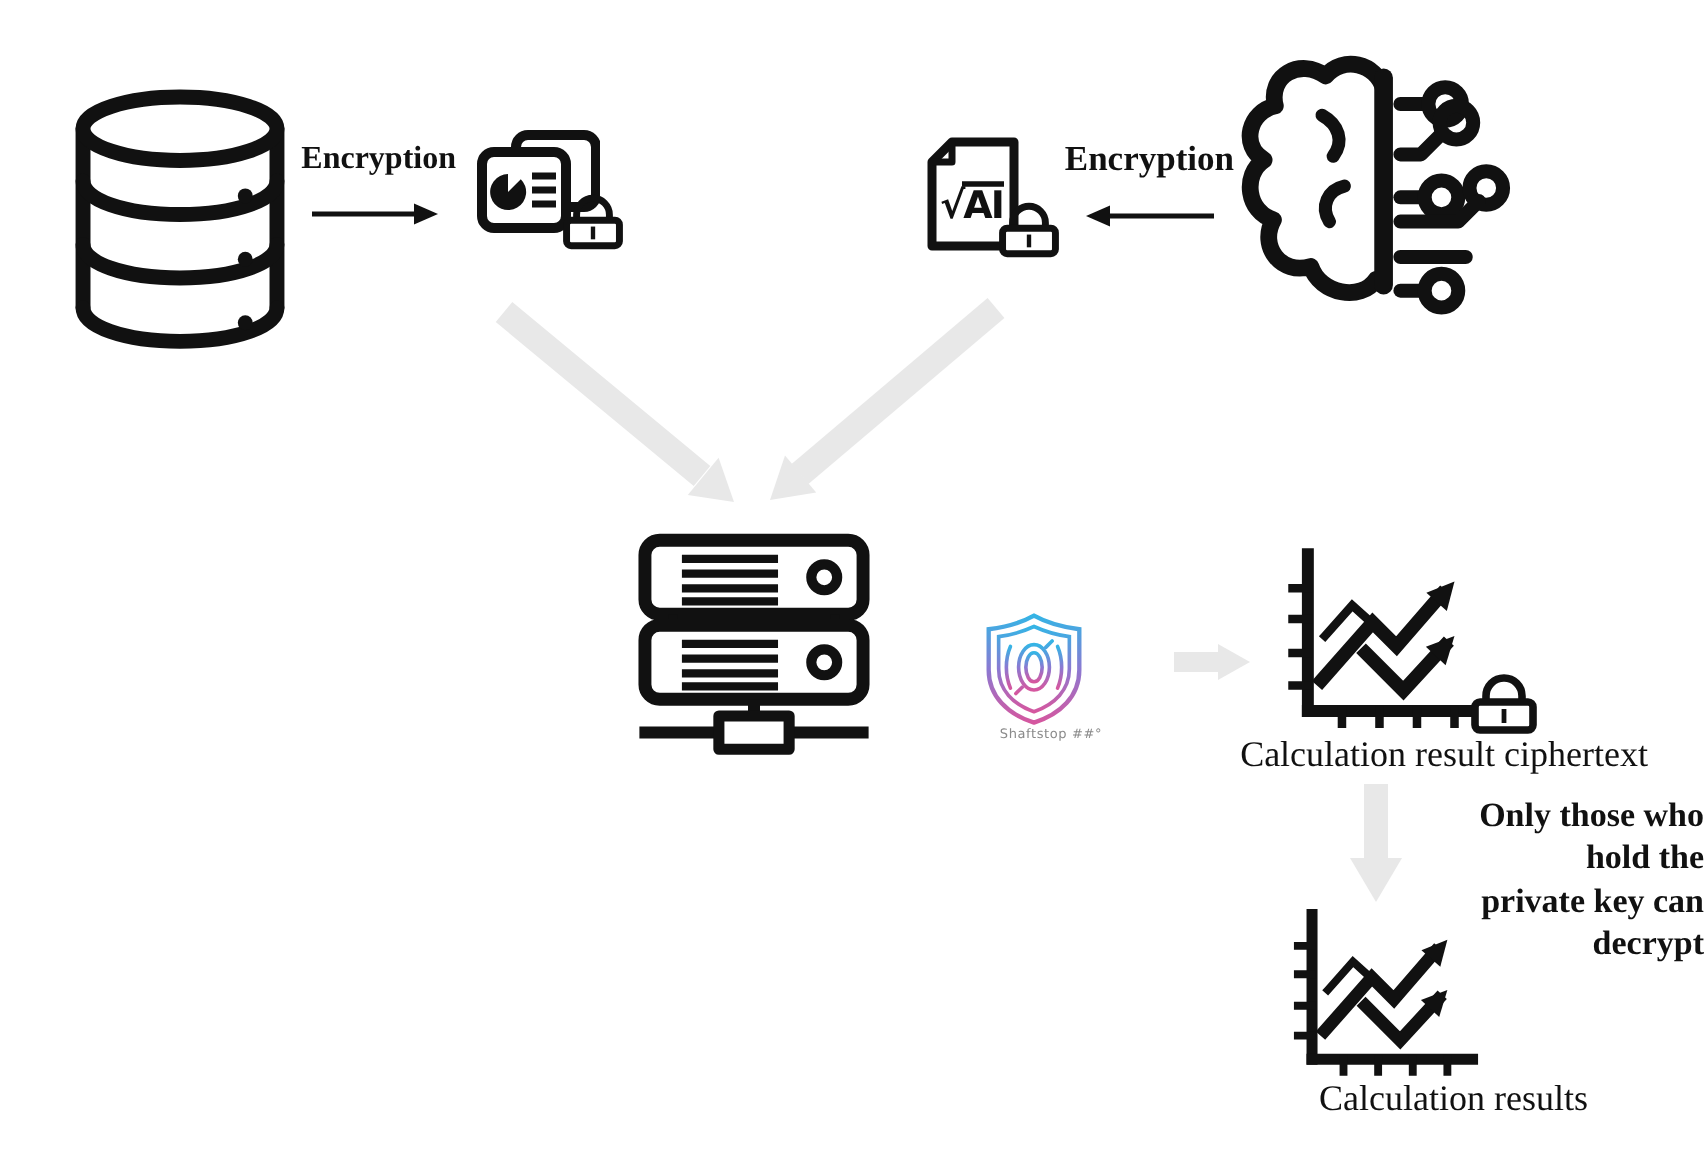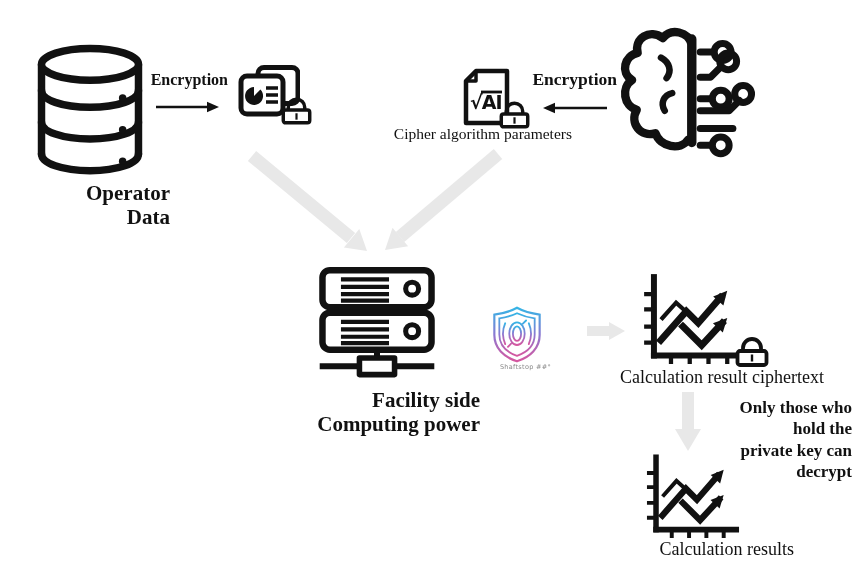--- a/index.html
+++ b/index.html
@@ -60,22 +60,20 @@
     <path d="M8,24 V120"></path>
       <path d="M112,24 V120"></path>
     <path d="M8,52 C8,62 30,70 60,70 C90,70 112,62 112,52"></path>
     <path d="M8,86 C8,96 30,104 60,104 C90,104 112,96 112,86"></path>
     <path d="M8,120 C8,130 30,138 60,138 C90,138 112,130 112,120"></path>
     <ellipse cx="60" cy="24" rx="52" ry="17" fill="#fff"></ellipse>
     <circle cx="95" cy="60" r="4" fill="currentColor" stroke="none"></circle>
     <circle cx="95" cy="94" r="4" fill="currentColor" stroke="none"></circle>
     <circle cx="95" cy="128" r="4" fill="currentColor" stroke="none"></circle>
   </svg>
-  <div class="label bold" style="left:10px; top:182px; width:160px; font-size:21px;">Operator
-Data</div>
 
   <div class="label bold" style="left:146px; top:71px; width:82px; font-size:16px;">Encryption</div>
 
   <svg class="abs layer1 ink" style="left:238px; top:65px;" width="62" height="58" viewBox="0 0 62 58" fill="none" stroke="currentColor" stroke-width="5" stroke-linejoin="round">
     <rect x="20" y="2.5" width="40" height="36" rx="6" fill="#fff"></rect>
     <rect x="3" y="11" width="42" height="38" rx="6" fill="#fff"></rect>
     <path d="M16,31 L16,22 A9,9 0 1 0 22.4,24.6 Z" fill="currentColor" stroke="none"></path>
     <path d="M28,23 H40 M28,30 H40 M28,37 H40" stroke-width="3.5"></path>
   </svg>
   <svg class="abs layer1 ink" style="left:281px; top:97px;" width="31" height="28" viewBox="0 0 34 30" fill="none" stroke="currentColor">
@@ -88,21 +86,20 @@
     <path d="M15,3 H46 V55 H5 V13 Z" fill="#fff"></path>
     <path d="M15,3 V13 H5" stroke-width="3.5"></path>
     <path d="M20,24 H41" stroke-width="2.8"></path>
     <text x="9" y="41" stroke="none" fill="currentColor" font-family="DejaVu Sans, sans-serif" font-size="19" font-weight="bold" letter-spacing="-1">√AI</text>
   </svg>
   <svg class="abs layer1 ink" style="left:499px; top:101px;" width="31" height="28" viewBox="0 0 34 30" fill="none" stroke="currentColor">
     <path d="M8,14 V11 a9,9 0 0 1 18,0 V14" stroke-width="3.8"></path>
     <rect x="2.5" y="14" width="29" height="14" rx="2.5" fill="#fff" stroke-width="3.8"></rect>
     <path d="M17,17.5 V24.5" stroke-width="2.4"></path>
   </svg>
-  <div class="label" style="left:356px; top:125px; width:216px; font-size:15.5px;">Cipher algorithm parameters</div>
 
   <div class="label bold" style="left:511px; top:70px; width:106px; font-size:17.5px;">Encryption</div>
 
   <svg class="abs layer1 ink" style="left:618px; top:24px;" width="142" height="140" viewBox="0 0 150 150" fill="none" stroke="currentColor" stroke-width="8" stroke-linecap="round" stroke-linejoin="round">
     <path d="M78,22 C74,8 56,4 47,15 C33,5 16,15 20,31 C6,34 1,52 14,60 C2,68 5,88 19,92
              C11,106 23,122 39,117 C44,132 66,136 74,124 L78,124 Z" fill="#fff" stroke-width="9"></path>
     <path d="M78,16 L78,127" stroke-width="10"></path>
     <path d="M45,36 C54,41 57,50 51,58" stroke-width="7"></path>
     <path d="M57,74 C48,76 44,85 49,93" stroke-width="7"></path>
     <g stroke-width="7.5">
@@ -125,22 +122,20 @@
     <path d="M27,14 H79 M27,22 H79 M27,30 H79 M27,37 H79" stroke-width="4.5"></path>
     <circle cx="104" cy="24" r="7" stroke-width="5.5"></circle>
     <path d="M22,44 V50 M110,44 V50" stroke-width="5"></path>
     <rect x="7" y="50" width="118" height="40" rx="8" fill="#fff" stroke-width="7"></rect>
     <path d="M27,60 H79 M27,68 H79 M27,76 H79 M27,83 H79" stroke-width="4.5"></path>
     <circle cx="104" cy="70" r="7" stroke-width="5.5"></circle>
     <path d="M66,90 V100"></path>
     <path d="M4,108 H128"></path>
     <rect x="47" y="99" width="38" height="18" fill="#fff" stroke-width="6"></rect>
   </svg>
-  <div class="label bold" style="left:276px; top:389px; width:204px; font-size:21px;">Facility side
-Computing power</div>
 
   <svg class="abs layer1" style="left:489px; top:306px;" width="56" height="58" viewBox="0 0 60 64" fill="none">
     <defs>
       <linearGradient id="sg" x1="0" y1="0" x2="0" y2="1">
         <stop offset="0" stop-color="#35b4e5"></stop>
         <stop offset="0.5" stop-color="#8b79d2"></stop>
         <stop offset="1" stop-color="#d5579f"></stop>
       </linearGradient>
     </defs>
     <g stroke="url(#sg)" stroke-linecap="round">

